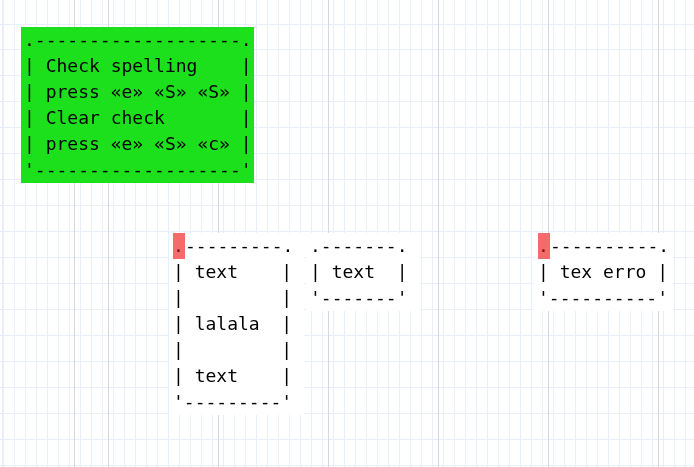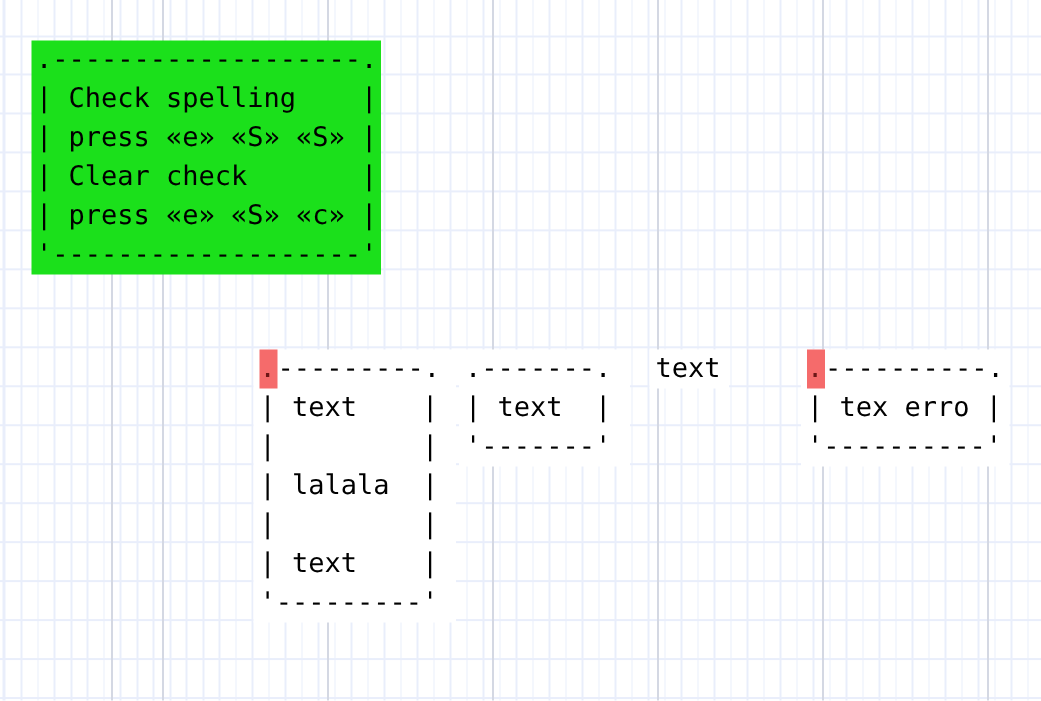--- a/index.html
+++ b/index.html
@@ -71,19 +71,18 @@
 |         |
 | lalala  |
 |         |
 | text    |
 '---------'</span></pre>
 
   <pre class="ascii element el-box-text">.-------.
 | text  |
 '-------'</pre>
 
-  <pre class="ascii element el-label-text">text</pre>
 
   <pre class="ascii element el-box-tex-erro"><span class="err-marker">.</span><span>----------.
 | tex erro |
 '----------'</span></pre>
 
 </div>
 
 </body></html>

